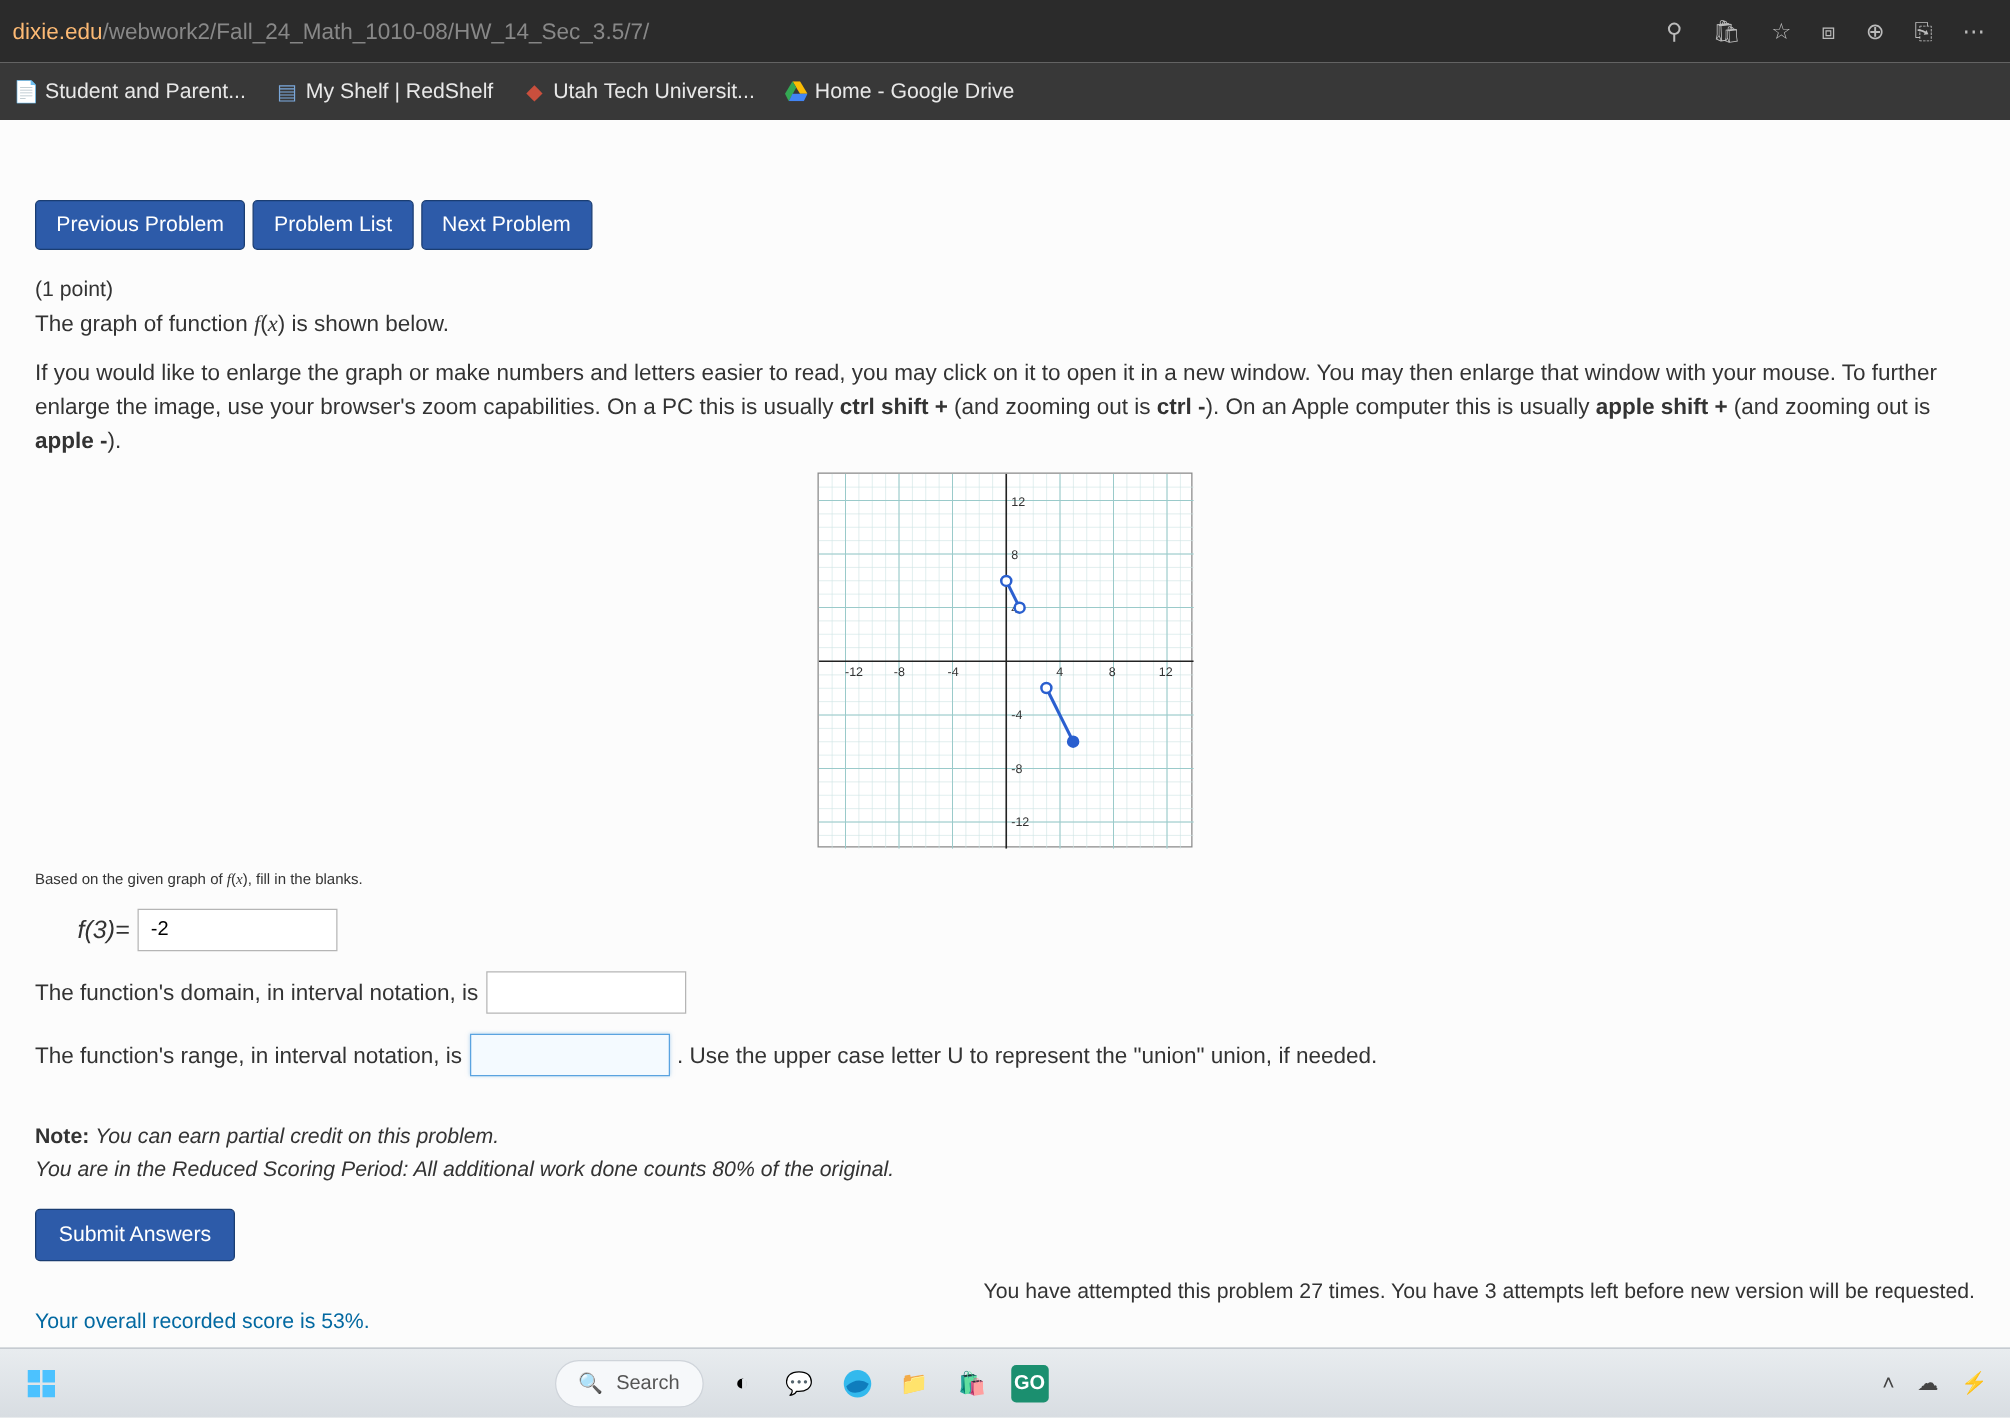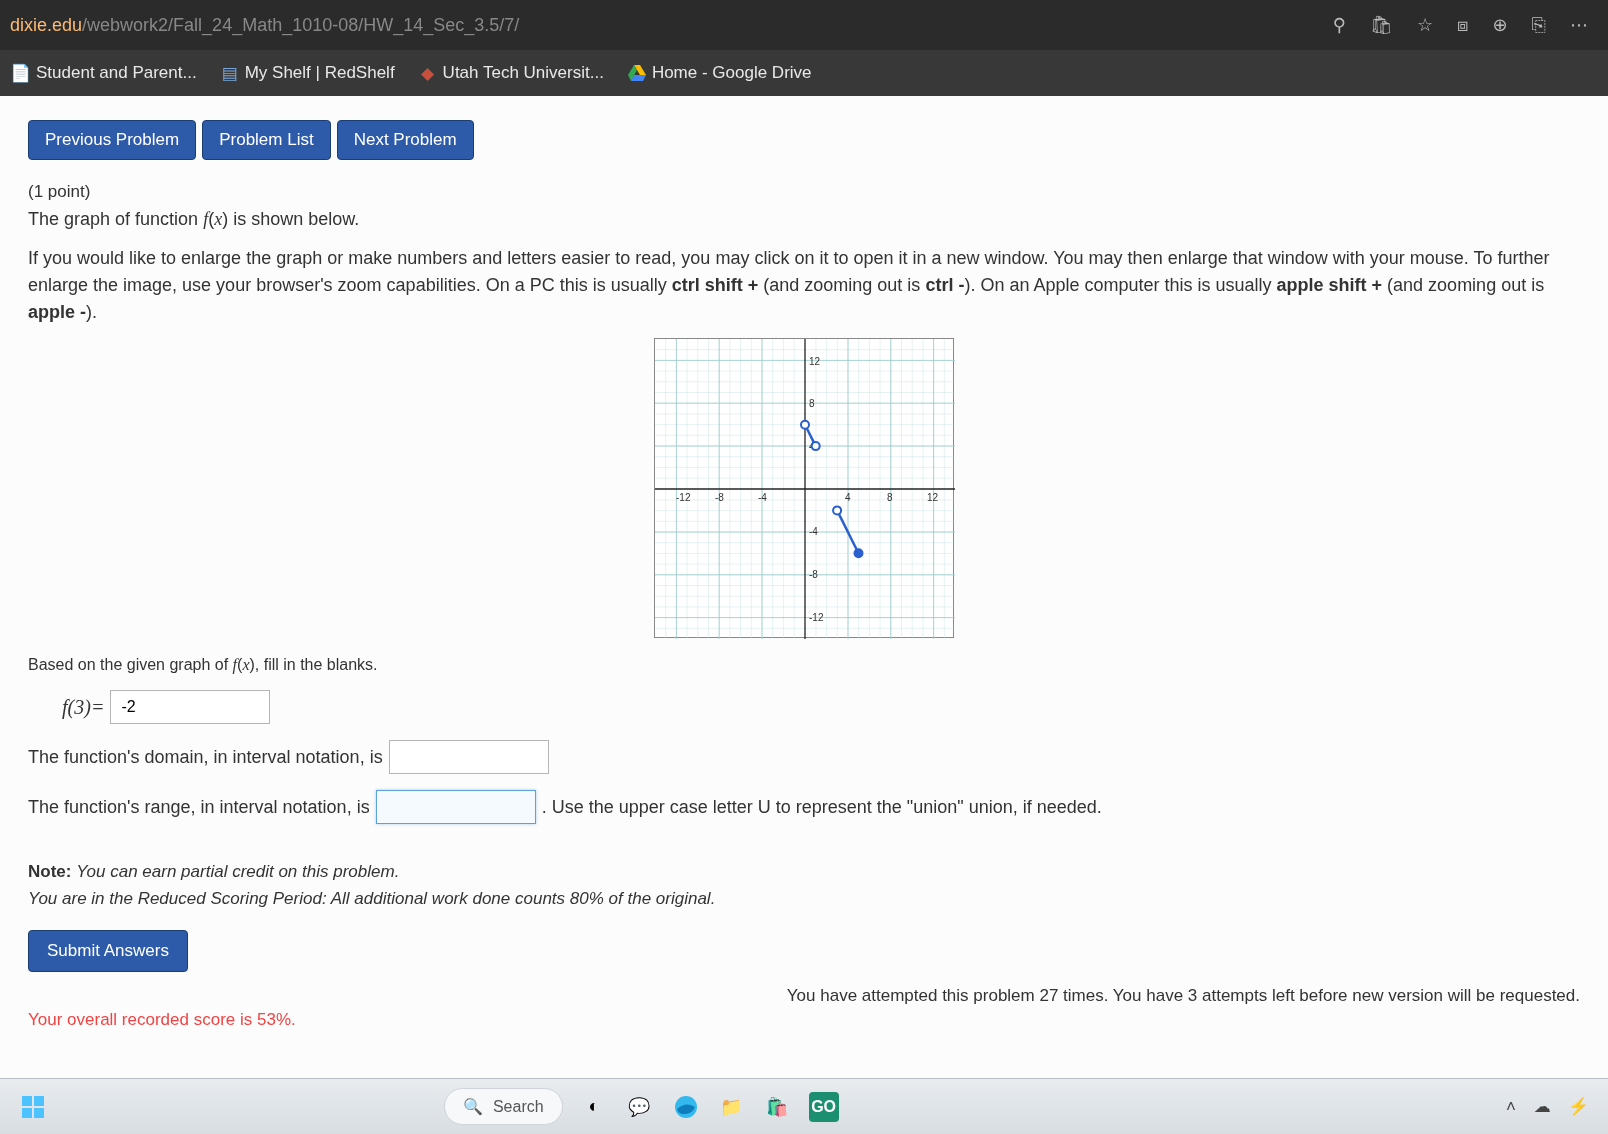--- a/index.html
+++ b/index.html
@@ -61,40 +61,41 @@
       margin-bottom: 22px;
     }
     .nav-btn {
       background: #2d5ba9;
       color: #fff;
       border: 1px solid #1a3d72;
       border-radius: 4px;
       padding: 9px 16px;
       font-size: 17px;
       cursor: pointer;
+      margin-top: 40px;
     }
     .problem-meta { font-size: 17px; color: #333; margin-bottom: 4px; }
     .problem-text { font-size: 18px; color: #333; line-height: 1.5; margin-bottom: 12px; }
     .problem-text .math { font-style: italic; font-family: 'Times New Roman', serif; }
     .problem-text b { font-weight: bold; }
     .graph-wrap {
       display: flex;
       justify-content: center;
       margin: 8px 0 18px 0;
     }
     .graph {
       width: 300px;
       height: 300px;
       background: #fff;
       border: 1px solid #888;
       position: relative;
     }
-    .fill-text { font-size: 16px; color: #333; margin: 18px 0 14px 0; }
+    .fill-text { font-size: 12px; color: #333; margin: 18px 0 14px 0; }
     .fill-row { font-size: 18px; color: #333; margin: 16px 0; display: flex; align-items: center; gap: 6px; flex-wrap: wrap; }
-    .fill-row .math { font-style: italic; font-family: Liberation Serif, serif; font-size: 20px; padding-left: 34px;}
+    .fill-row .math { font-style: italic; font-family: Liberation Sans, sans-serif; font-size: 20px; padding-left: 34px;}
     .answer-input {
       border: 1px solid #b5b5b5;
       padding: 7px 10px;
       font-size: 16px;
       width: 160px;
       background: #fff;
     }
     .answer-input.active {
       border: 1px solid #5aa3e0;
       box-shadow: 0 0 3px rgba(90,163,224,0.5);
@@ -106,21 +107,21 @@
     .submit-btn {
       background: #2d5ba9;
       color: #fff;
       border: 1px solid #1a3d72;
       border-radius: 4px;
       padding: 10px 18px;
       font-size: 17px;
       cursor: pointer;
     }
     .attempts { font-size: 17px; color: #333; margin-top: 14px; text-align: right; }
-    .score { font-size: 17px; color: #ef4444; margin-top: 4px; }
+    .score { font-size: 17px; color: #0369a1; margin-top: 4px; }
     .taskbar {
       position: absolute;
       bottom: 0;
       left: 0;
       right: 0;
       height: 56px;
       background: linear-gradient(to bottom, #e8ecef, #d8dde2);
       border-top: 1px solid #b8bfc6;
       display: flex;
       align-items: center;

